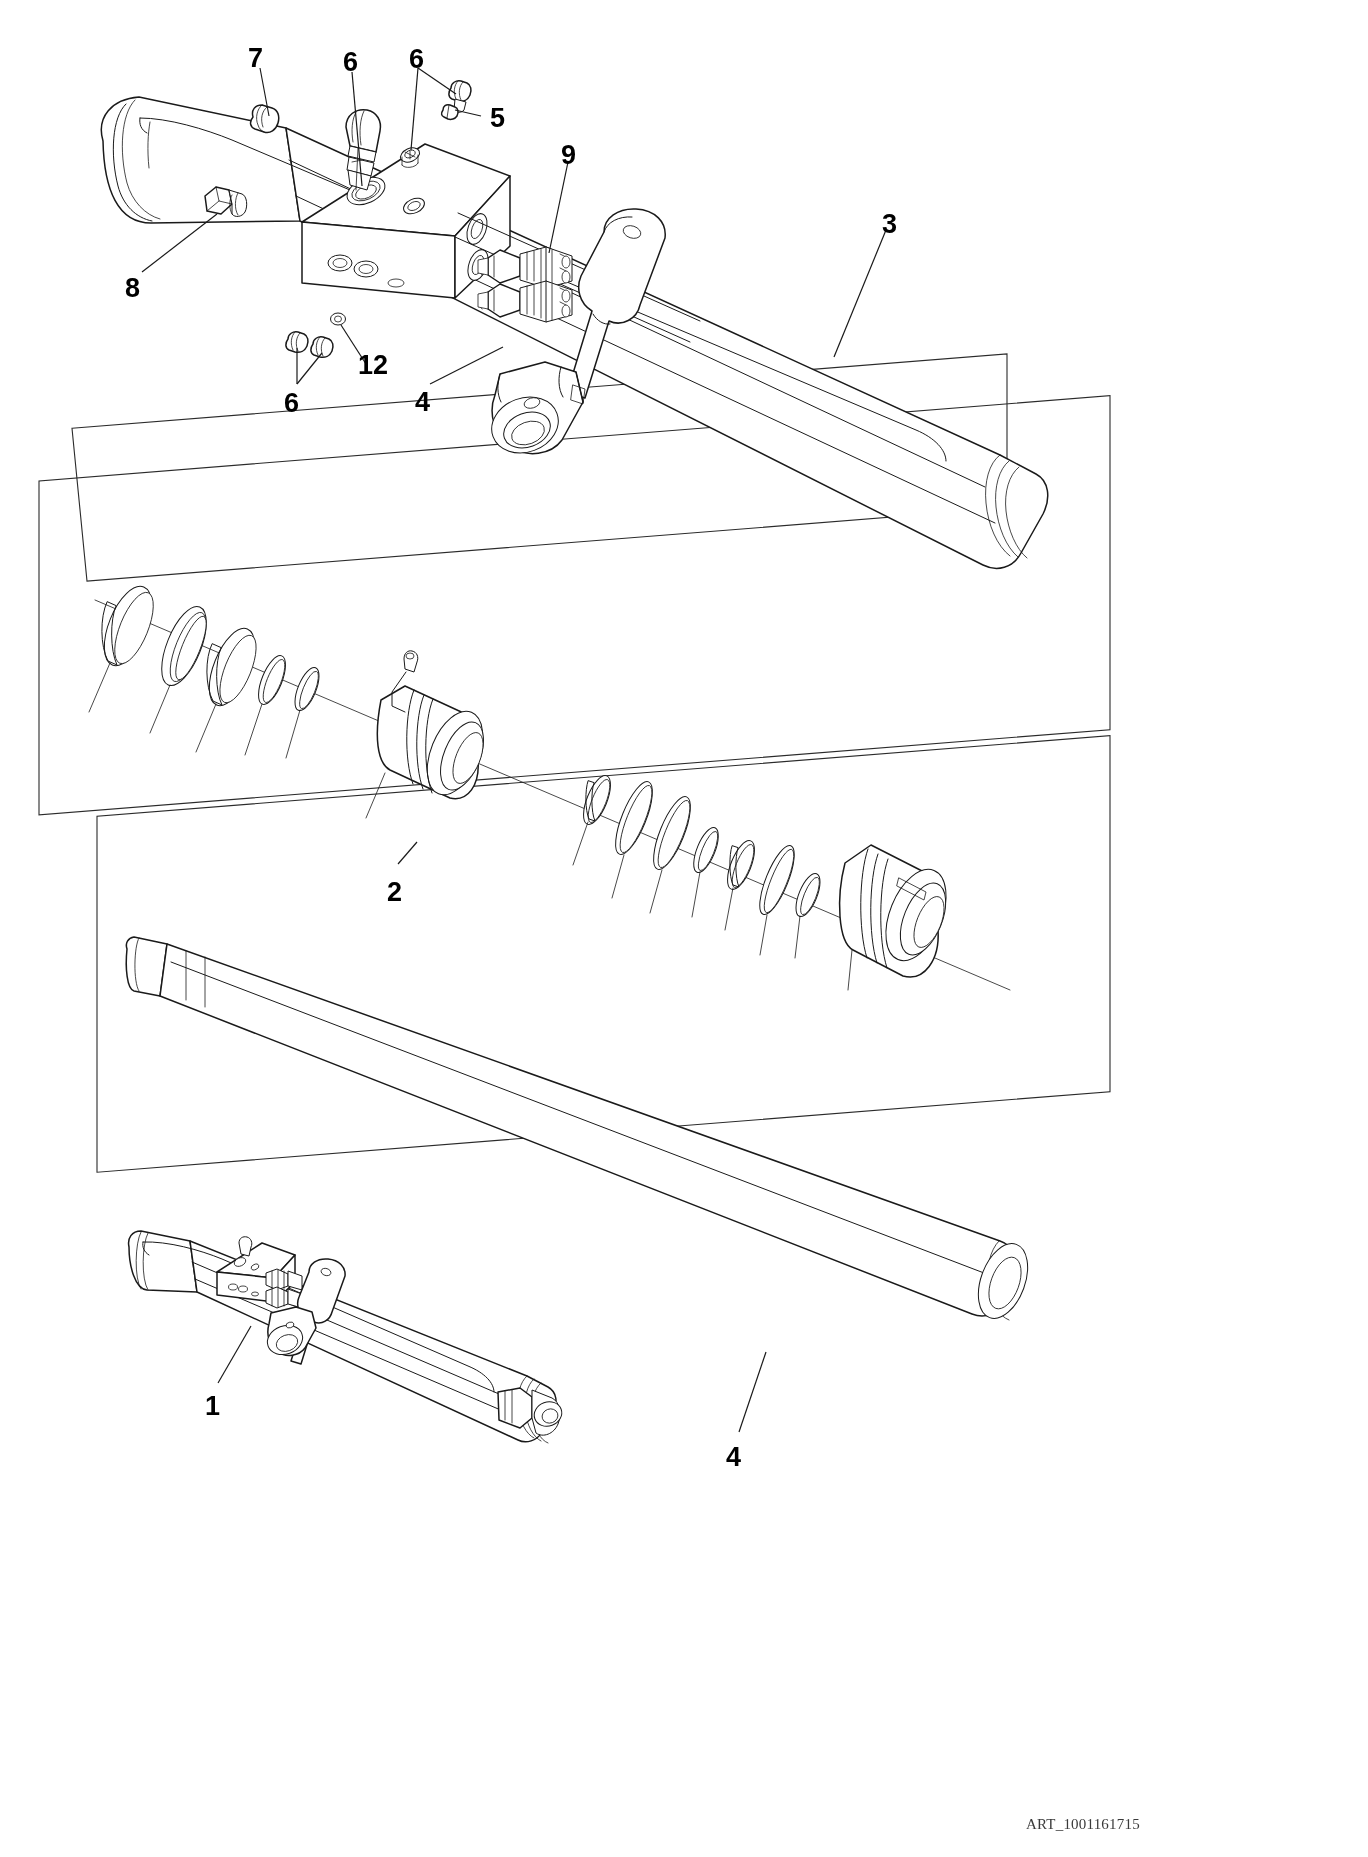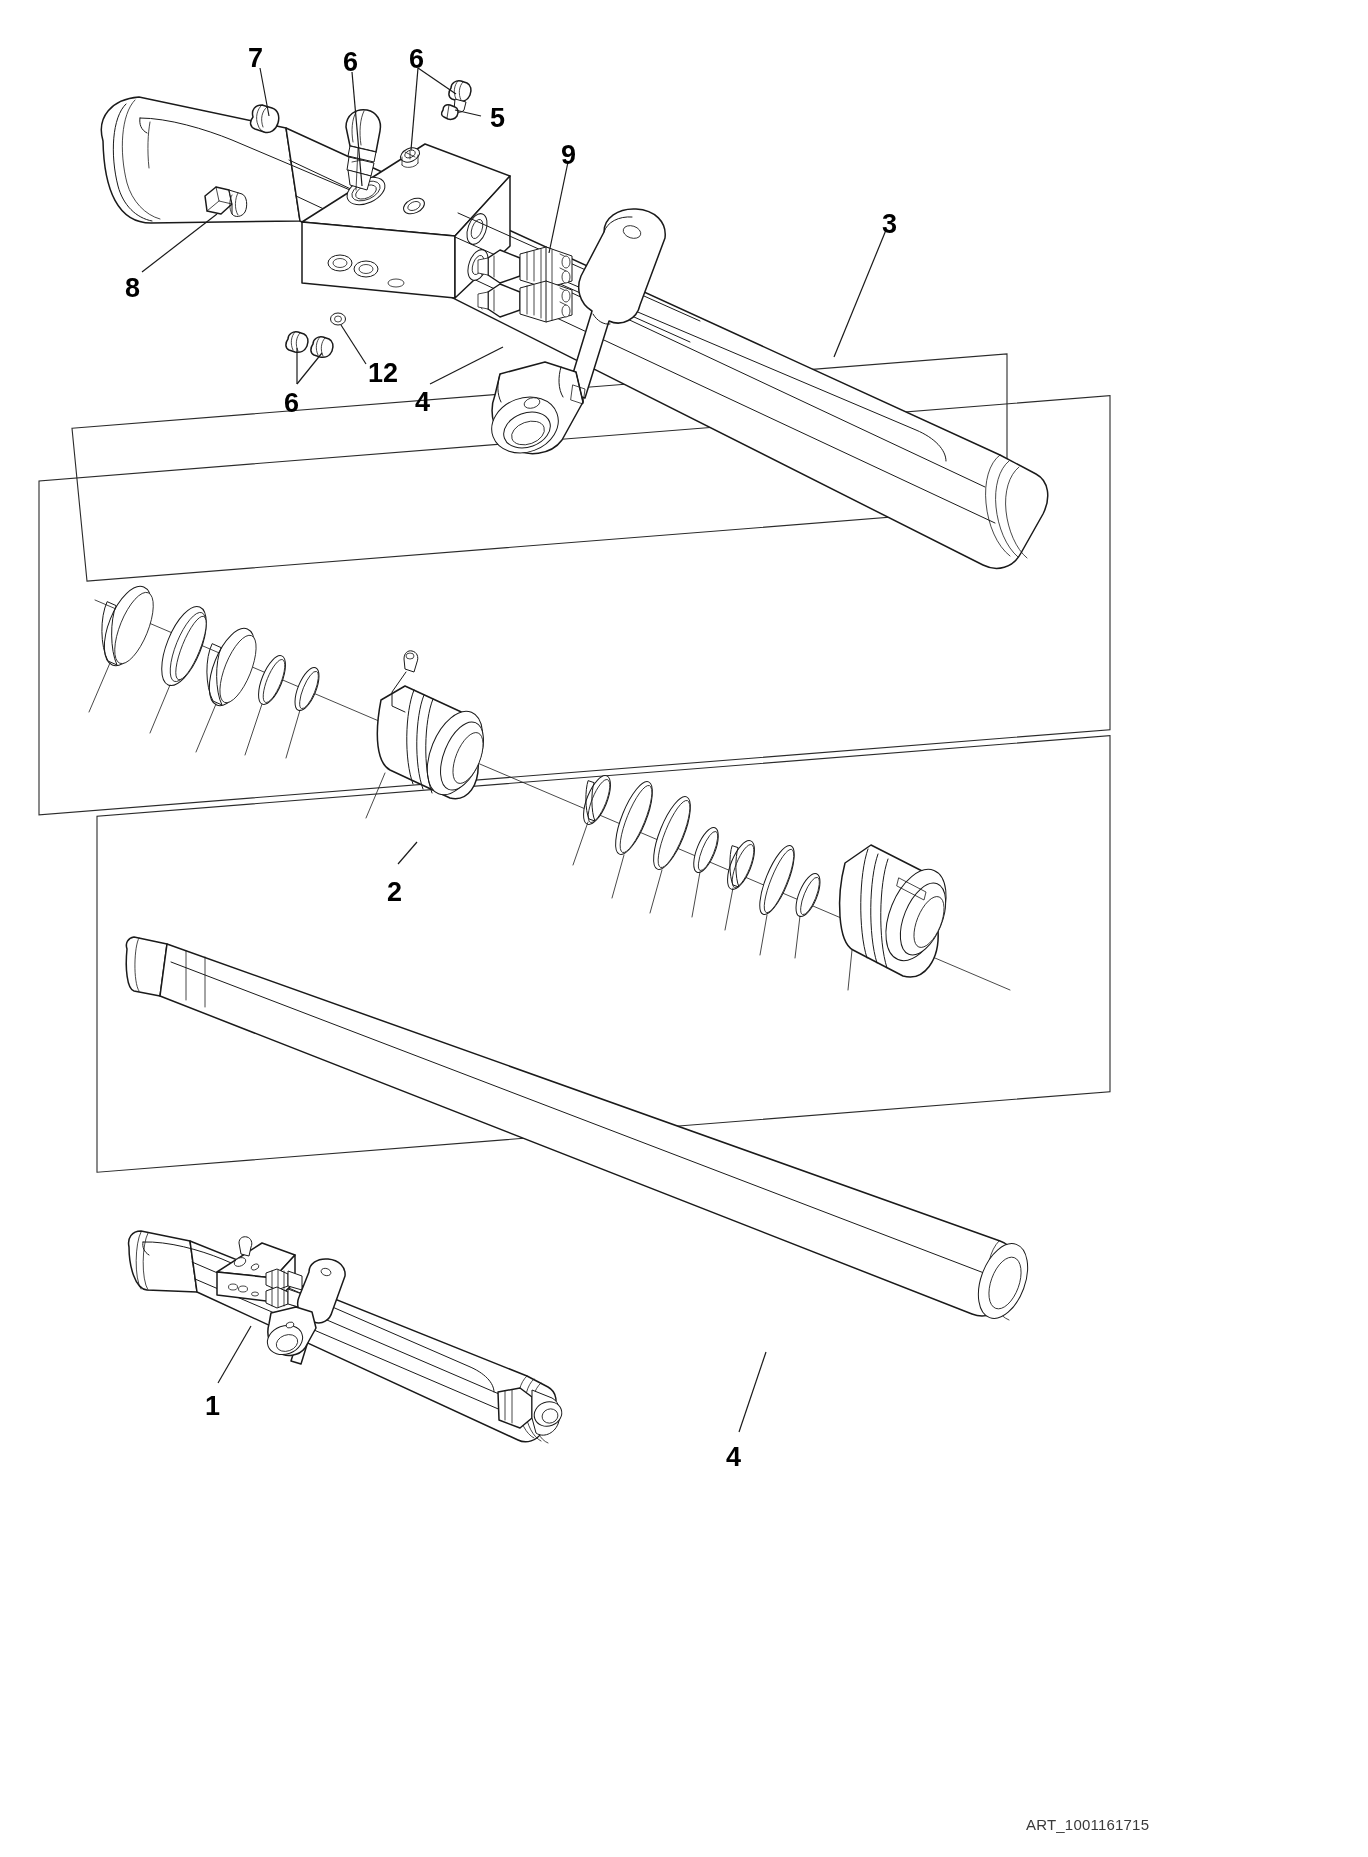--- a/index.html
+++ b/index.html
@@ -32,21 +32,21 @@
     font-family: "Liberation Sans", sans-serif;
     font-weight: bold;
     font-size: 27px;
     color: #000000;
     line-height: 1;
     letter-spacing: 0px;
     user-select: none;
   }
   .artcode {
     position: absolute;
-    font-family: Liberation Sans, sans-serif;
+    font-family: Liberation Serif, serif;
     font-size: 15px;
     color: #3a3a3a;
     letter-spacing: 0.2px;
     white-space: nowrap;
   }
 </style>
 </head>
 <body>
 
 <div id="stage">
@@ -447,21 +447,21 @@
     </g>
   </svg>
 
   <div class="callout-num" style="left:248px; top:45px;">7</div>
   <div class="callout-num" style="left:343px; top:49px;">6</div>
   <div class="callout-num" style="left:409px; top:46px;">6</div>
   <div class="callout-num" style="left:490px; top:105px;">5</div>
   <div class="callout-num" style="left:561px; top:142px;">9</div>
   <div class="callout-num" style="left:882px; top:211px;">3</div>
   <div class="callout-num" style="left:125px; top:275px;">8</div>
-  <div class="callout-num" style="left:358px; top:360px;margin-left:10px;">12</div>
+  <div class="callout-num" style="left:358px; top:352px;">12</div>
   <div class="callout-num" style="left:284px; top:390px;">6</div>
   <div class="callout-num" style="left:415px; top:389px;">4</div>
   <div class="callout-num" style="left:387px; top:879px;">2</div>
   <div class="callout-num" style="left:205px; top:1393px;">1</div>
   <div class="callout-num" style="left:726px; top:1444px;">4</div>
 
   <div class="artcode" style="left:1026px; top:1816px;">ART_1001161715</div>
 
 </div>
 

